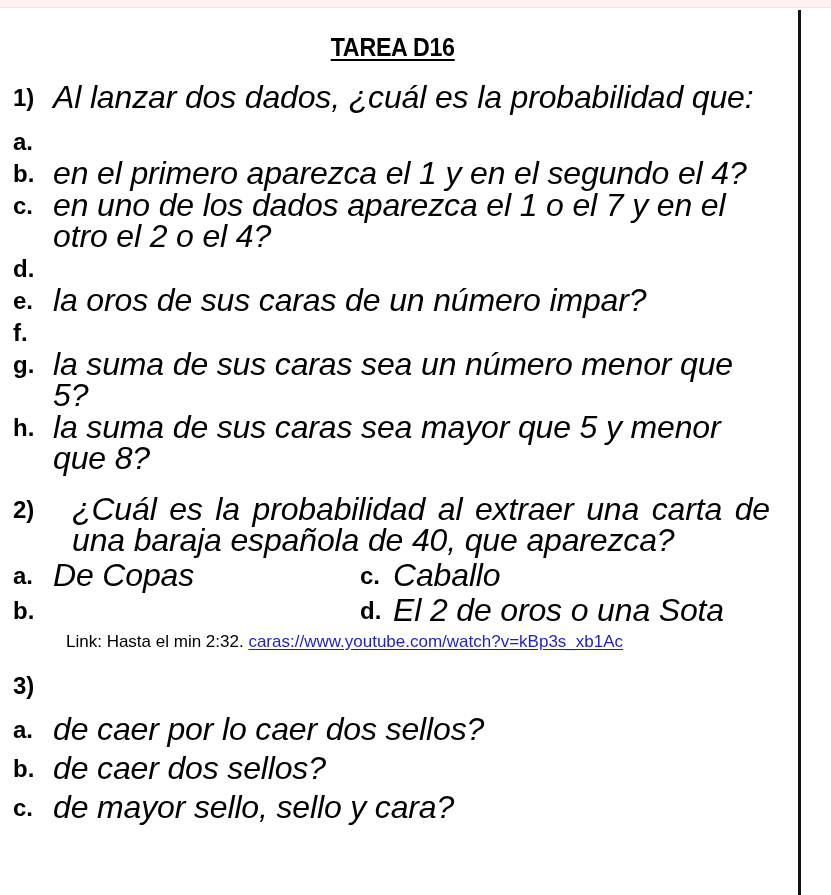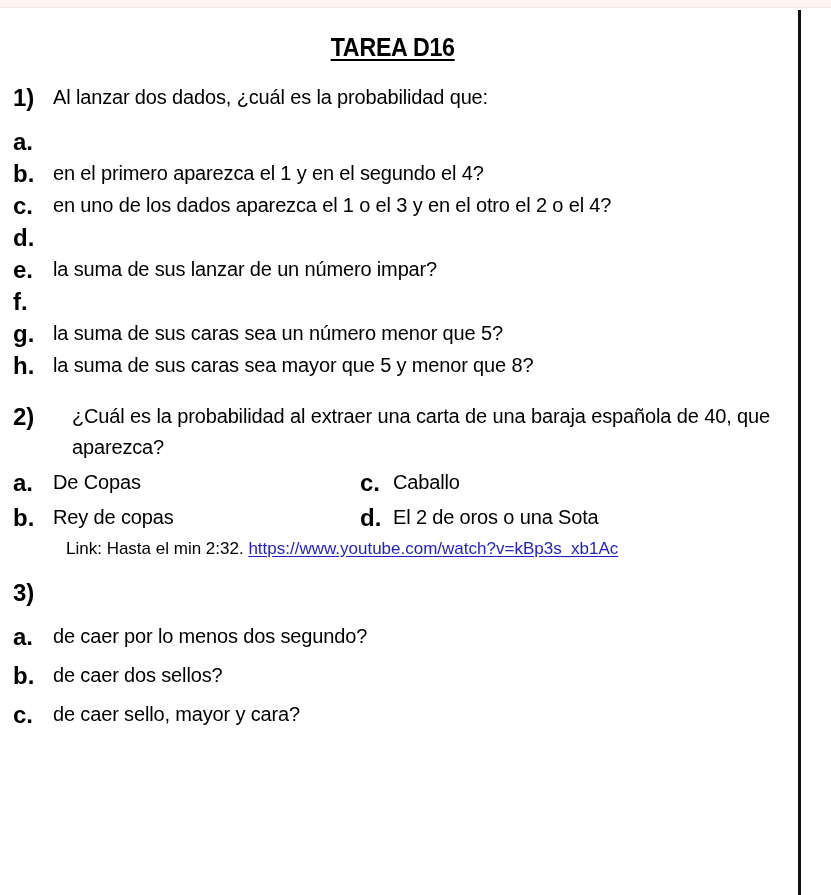--- a/index.html
+++ b/index.html
@@ -76,23 +76,24 @@
     flex: 0 0 53px;
     width: 53px;
     padding-left: 13px;
     box-sizing: border-box;
     font-weight: bold;
     font-size: 24px;
     line-height: 31px;
   }
   .body {
     flex: 1 1 auto;
-    font-size: 20px;
+    font-size: 32px;
     line-height: 31px;
     letter-spacing: -0.15px;
+    font-style: italic;
   }
   .body.justify {
     text-align: justify;
     text-align-last: left;
     margin-left: 19px;
   }
 
   .num-row { margin-top: 20px; }
   .let-row { margin-top: 1px; }
   .let-row.first { margin-top: 13px; }
@@ -152,28 +153,28 @@
 
   <div class="row let-row first">
     <div class="marker">a.</div>
   </div>
   <div class="row let-row">
     <div class="marker">b.</div>
     <div class="body">en el primero aparezca el 1 y en el segundo el 4?</div>
   </div>
   <div class="row let-row">
     <div class="marker">c.</div>
-    <div class="body">en uno de los dados aparezca el 1 o el 3 y en el otro el 2 o el 4?</div>
+    <div class="body">en uno de los dados aparezca el 1 o el 7 y en el otro el 2 o el 4?</div>
   </div>
   <div class="row let-row">
     <div class="marker">d.</div>
   </div>
   <div class="row let-row">
     <div class="marker">e.</div>
-    <div class="body">la suma de sus lanzar de un número impar?</div>
+    <div class="body">la oros de sus caras de un número impar?</div>
   </div>
   <div class="row let-row">
     <div class="marker">f.</div>
   </div>
   <div class="row let-row">
     <div class="marker">g.</div>
     <div class="body">la suma de sus caras sea un número menor que 5?</div>
   </div>
   <div class="row let-row">
     <div class="marker">h.</div>
@@ -192,40 +193,39 @@
     </div>
     <div class="col col-right">
       <div class="marker">c.</div>
       <div class="body">Caballo</div>
     </div>
   </div>
 
   <div class="two-col">
     <div class="col col-left">
       <div class="marker">b.</div>
-      <div class="body">Rey de copas</div>
     </div>
     <div class="col col-right">
       <div class="marker">d.</div>
       <div class="body">El 2 de oros o una Sota</div>
     </div>
   </div>
 
-  <div class="link-line"><span>Link: Hasta el min 2:32.</span> <a class="url" href="#">https://www.youtube.com/watch?v=kBp3s_xb1Ac</a></div>
+  <div class="link-line"><span>Link: Hasta el min 2:32.</span> <a class="url" href="#">caras://www.youtube.com/watch?v=kBp3s_xb1Ac</a></div>
 
   <div class="row num-row group-gap">
     <div class="marker">3)</div>
   </div>
 
   <div class="row let-row first">
     <div class="marker">a.</div>
-    <div class="body">de caer por lo menos dos segundo?</div>
+    <div class="body">de caer por lo caer dos sellos?</div>
   </div>
   <div class="row let-row" style="margin-top:8px">
     <div class="marker">b.</div>
     <div class="body">de caer dos sellos?</div>
   </div>
   <div class="row let-row" style="margin-top:8px">
     <div class="marker">c.</div>
-    <div class="body">de caer sello, mayor y cara?</div>
+    <div class="body">de mayor sello, sello y cara?</div>
   </div>
 
 </div>
 
 </body></html>

